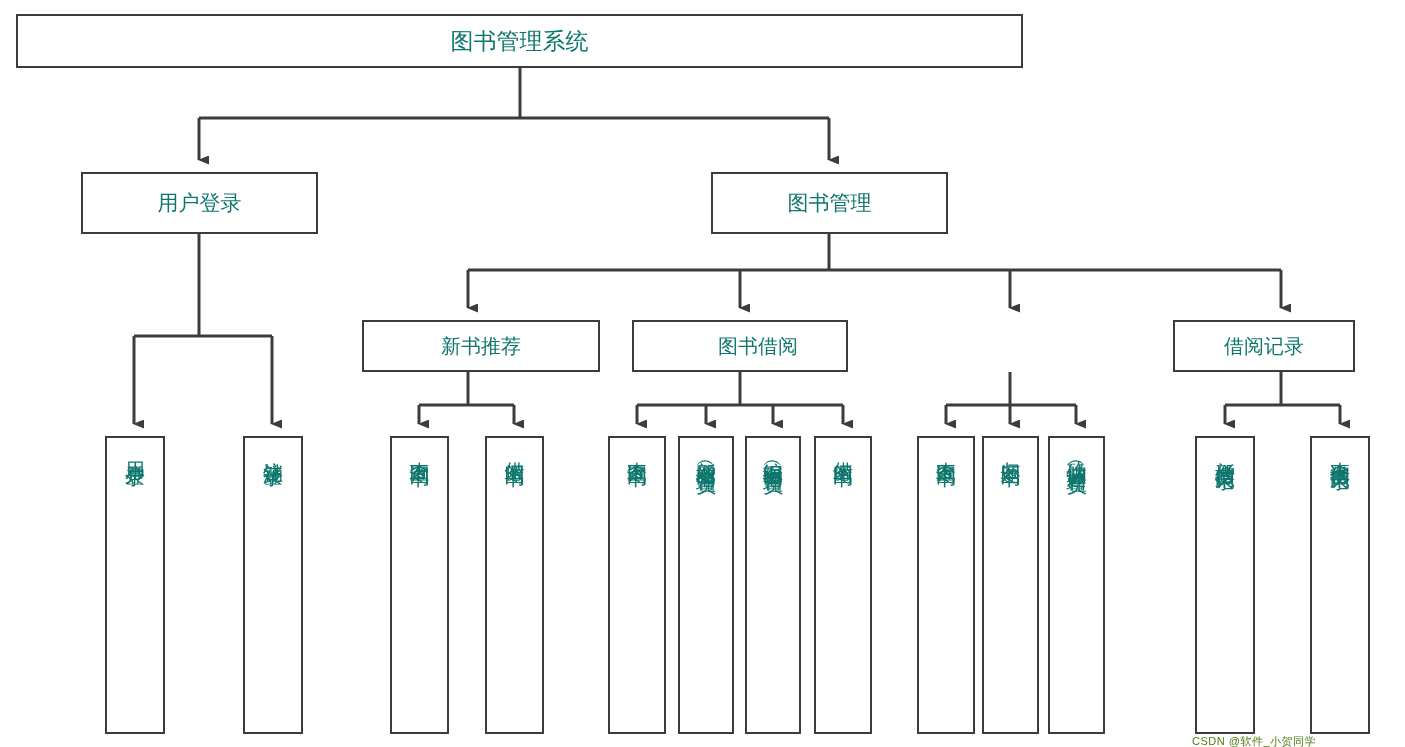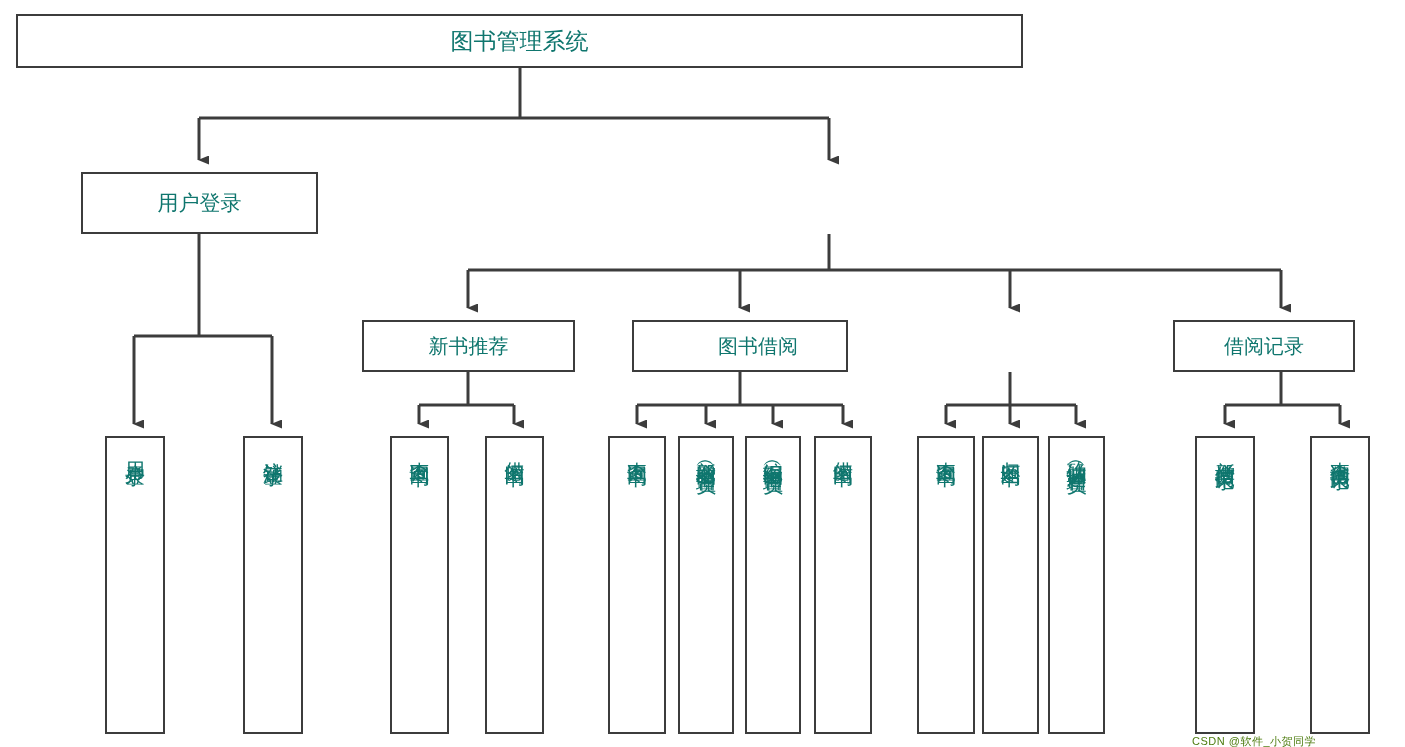--- a/index.html
+++ b/index.html
@@ -117,22 +117,23 @@
       <path d="M 1225,405 L 1340,405"></path>
       <path d="M 1225,405 L 1225,424" marker-end="url(#arrowhead)"></path>
       <path d="M 1340,405 L 1340,424" marker-end="url(#arrowhead)"></path>
     </g>
   </svg>
 
   <div class="node root" style="left:16px; top:14px; width:1007px; height:54px;">图书管理系统</div>
 
   <div class="node level2" style="left:81px; top:172px; width:237px; height:62px;">用户登录</div>
 
+  <div class="node level2" style="left:711px; top:172px; width:237px; height:62px;">图书管理</div>
 
-  <div class="node level3" style="left:362px; top:320px; width:213px; height:52px;">新书推荐</div>
+  <div class="node level3" style="left:362px; top:320px; width:238px; height:52px;">新书推荐</div>
 
   <div class="node level3" style="left:632px; top:320px; width:216px; height:52px;padding-left:36px;">图书借阅</div>
 
 
   <div class="node level3" style="left:1173px; top:320px; width:182px; height:52px;">借阅记录</div>
 
   <div class="node leaf" style="left:105px; top:436px; width:60px; height:298px;">
     <span class="vtext">用户登录</span>
   </div>
   <div class="node leaf" style="left:243px; top:436px; width:60px; height:298px;">

